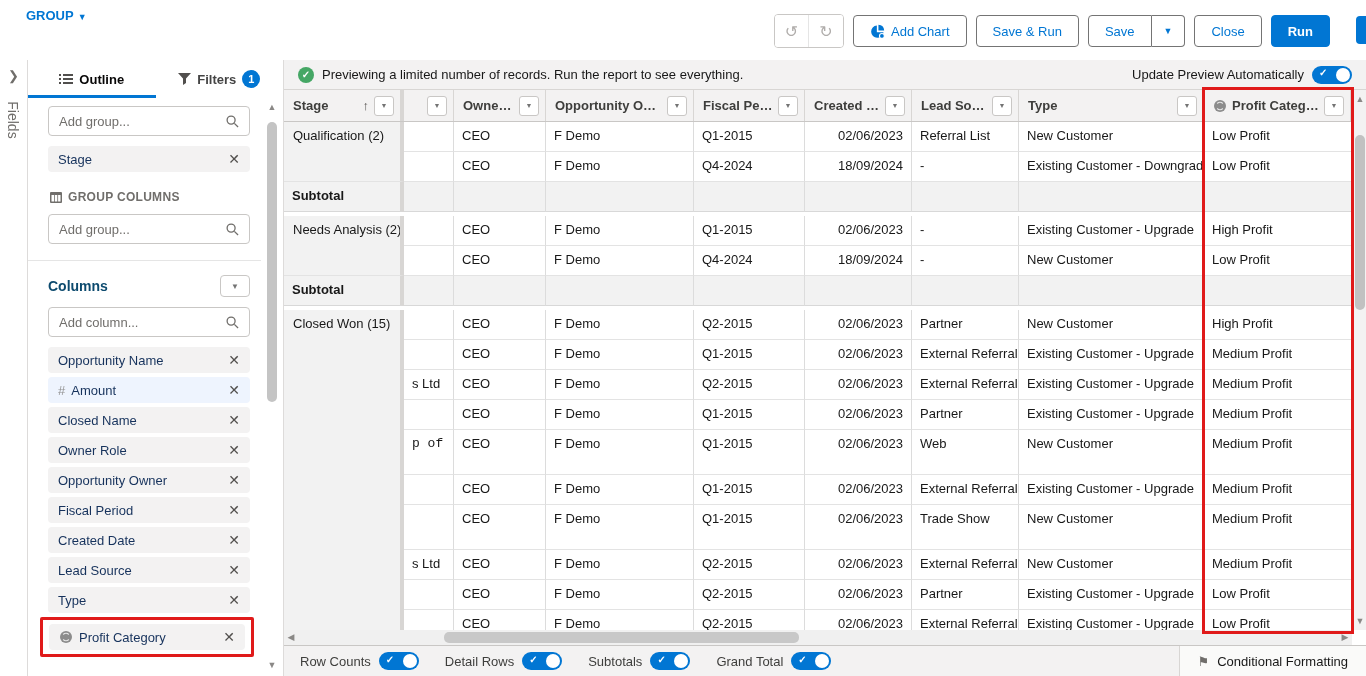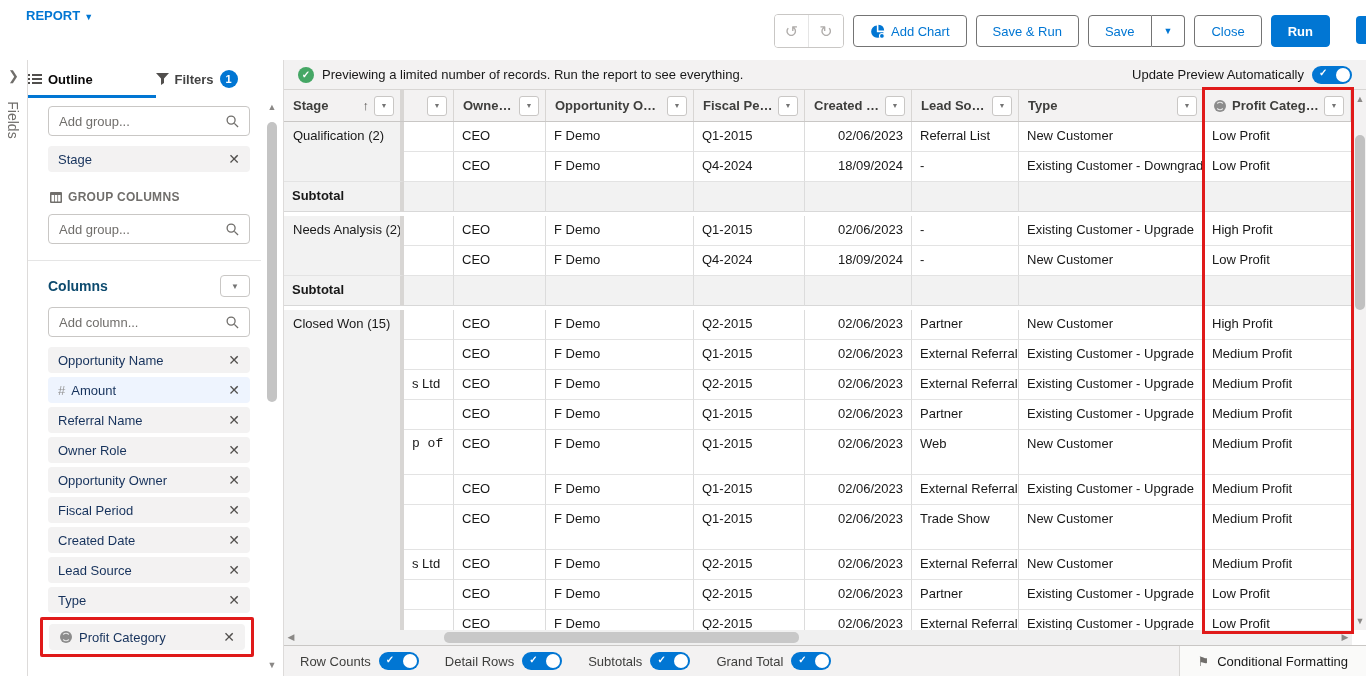--- a/index.html
+++ b/index.html
@@ -32,21 +32,21 @@
   .main { position:absolute; top:60px; left:0; right:0; bottom:0; display:flex; }
 
   
   .fields-rail { width:28px; border-right:1px solid #dddbda; position:relative; background:#fff; }
   .rail-chevron { position:absolute; top:8px; left:8px; color:#706e6b; font-size:13px; cursor:pointer; }
   .fields-label { position:absolute; top:52px; left:-17px; width:60px; transform:rotate(90deg); color:#706e6b; font-size:14px; text-align:center; }
 
   
   .sidebar { width:256px; border-right:1px solid #dddbda; position:relative; background:#fff; }
   .side-tabs { display:flex; height:38px; align-items:stretch; }
-  .side-tab { flex:1; display:flex; align-items:center; gap:6px; font-weight:bold; color:#444; cursor:pointer; position:relative; }
+  .side-tab { flex:1; display:flex; align-items:center; justify-content:center; gap:6px; font-weight:bold; color:#444; cursor:pointer; position:relative; }
   .side-tab.active { color:#080707; }
   .side-tab.active::after { content:""; position:absolute; left:0; right:0; bottom:0; height:3px; background:#0176d3; }
   .badge-count { background:#0176d3; color:#fff; border-radius:50%; width:18px; height:18px; font-size:11px; display:flex; align-items:center; justify-content:center; font-weight:bold; }
   .side-scroll { position:absolute; top:38px; left:0; right:22px; bottom:0; padding:8px 0 0 20px; }
   .search-box { display:flex; align-items:center; justify-content:space-between; border:1px solid #c9c7c5; border-radius:4px; height:30px; padding:0 10px; margin:0 0 10px 0; width:202px; background:#fff; }
   .search-box input { border:none; outline:none; width:150px; font-family:inherit; font-size:13px; color:#181818; background:transparent; }
   .search-box input::placeholder { color:#706e6b; }
   .pill { display:flex; align-items:center; justify-content:space-between; background:#f3f2f2; border-radius:4px; height:26px; padding:0 10px; width:202px; margin-bottom:4px; color:#16325c; cursor:pointer; }
   .pill .x { color:#514f4d; font-size:14px; cursor:pointer; }
   .pill.numeric { background:#eef4fe; }
@@ -112,21 +112,21 @@
   .flag-icon { color:#706e6b; font-size:13px; }
   svg { display:block; }
 </style>
 </head>
 <body>
 
 <div id="app">
 
   <div class="topbar">
     <div class="report-kicker">
-      <span>REPORT</span><span class="caret">▼</span>
+      <span>GROUP</span><span class="caret">▼</span>
     </div>
     <div class="topbar-actions">
       <span class="undo-group">
         <button class="ubtn">↺</button>
         <button class="ubtn">↻</button>
       </span>
       <button class="btn">
         <span>
           <svg width="15" height="15" viewBox="0 0 16 16">
               <path d="M7.3 1.6a6.6 6.6 0 1 0 7.1 7.1H7.3z" fill="#0176d3"></path>
@@ -238,21 +238,21 @@
         <div id="column-pills">
             <div class="pill">
               <span class="pill-label">Opportunity Name</span>
               <span class="x">✕</span>
             </div>
             <div class="pill numeric">
               <span class="pill-label"><span class="hash">#</span>Amount</span>
               <span class="x">✕</span>
             </div>
             <div class="pill">
-              <span class="pill-label">Referral Name</span>
+              <span class="pill-label">Closed Name</span>
               <span class="x">✕</span>
             </div>
             <div class="pill">
               <span class="pill-label">Owner Role</span>
               <span class="x">✕</span>
             </div>
             <div class="pill">
               <span class="pill-label">Opportunity Owner</span>
               <span class="x">✕</span>
             </div>

